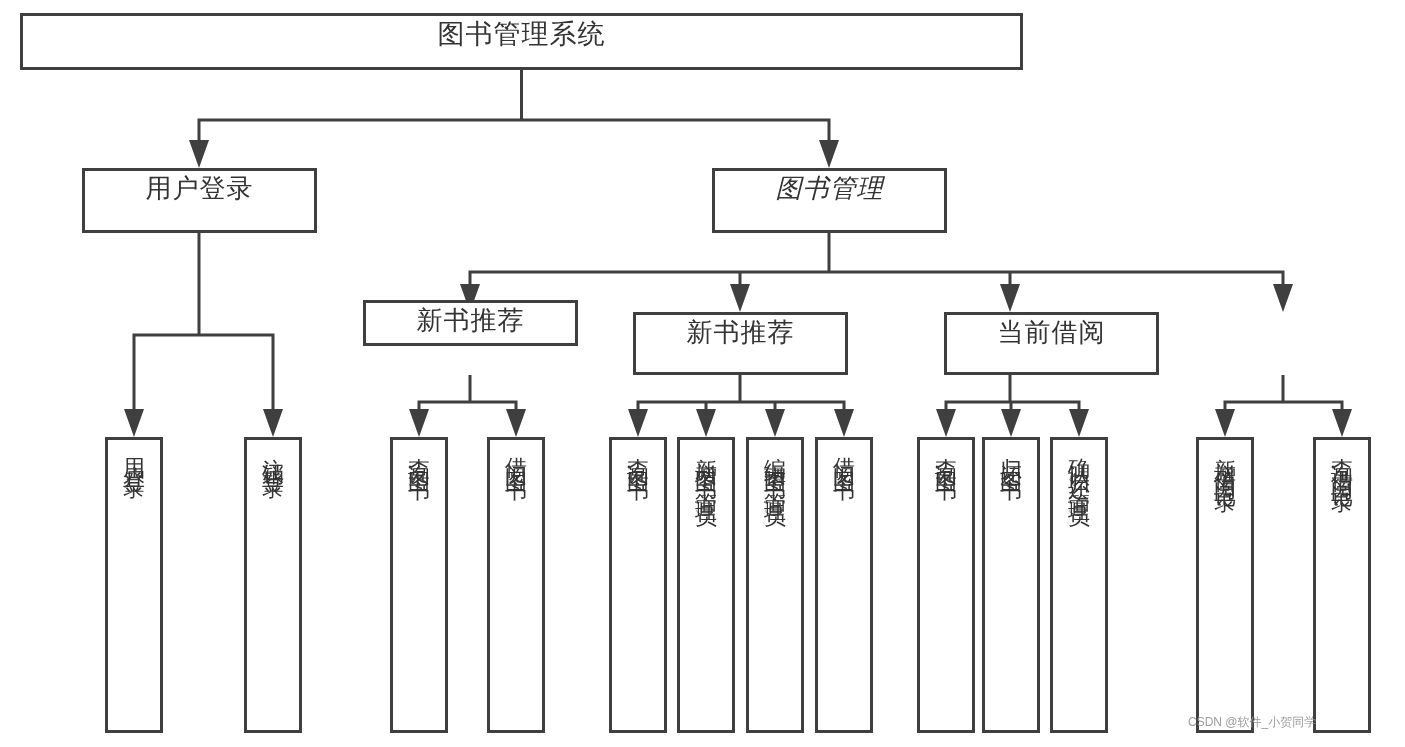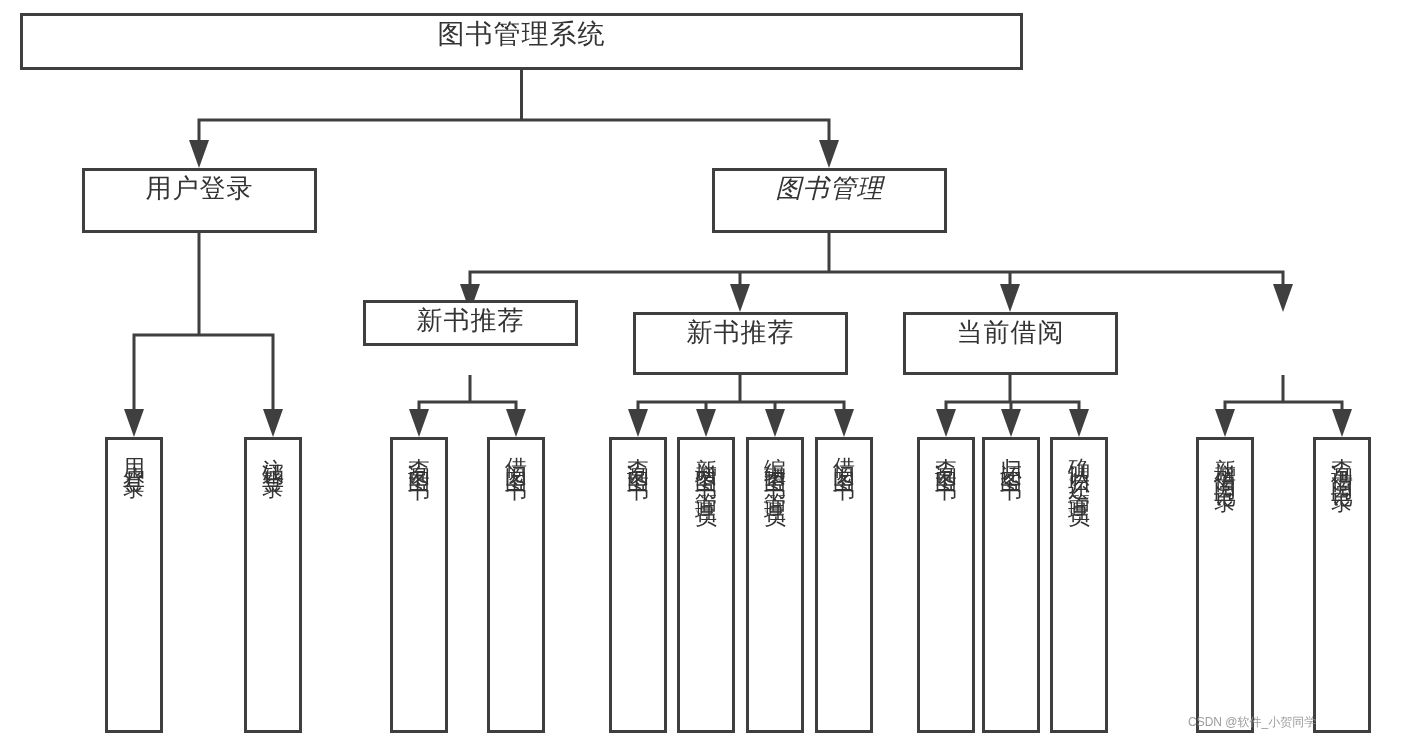--- a/index.html
+++ b/index.html
@@ -102,21 +102,21 @@
   <div class="node h" style="left:712px; top:168px; width:235px; height:65px;font-style:italic;">
     <span>图书管理</span>
   </div>
 
   <div class="node h" style="left:363px; top:300px; width:215px; height:46px;">
     <span>新书推荐</span>
   </div>
   <div class="node h" style="left:633px; top:312px; width:215px; height:63px;">
     <span>新书推荐</span>
   </div>
-  <div class="node h" style="left:903px; top:312px; width:215px; height:63px;">
+  <div class="node h" style="left:944px; top:312px; width:215px; height:63px;">
     <span>当前借阅</span>
   </div>
 
   <div class="node v" style="left:105px;">
     <span>用户登录</span>
   </div>
   <div class="node v" style="left:244px;">
     <span>注销登录</span>
   </div>
 

